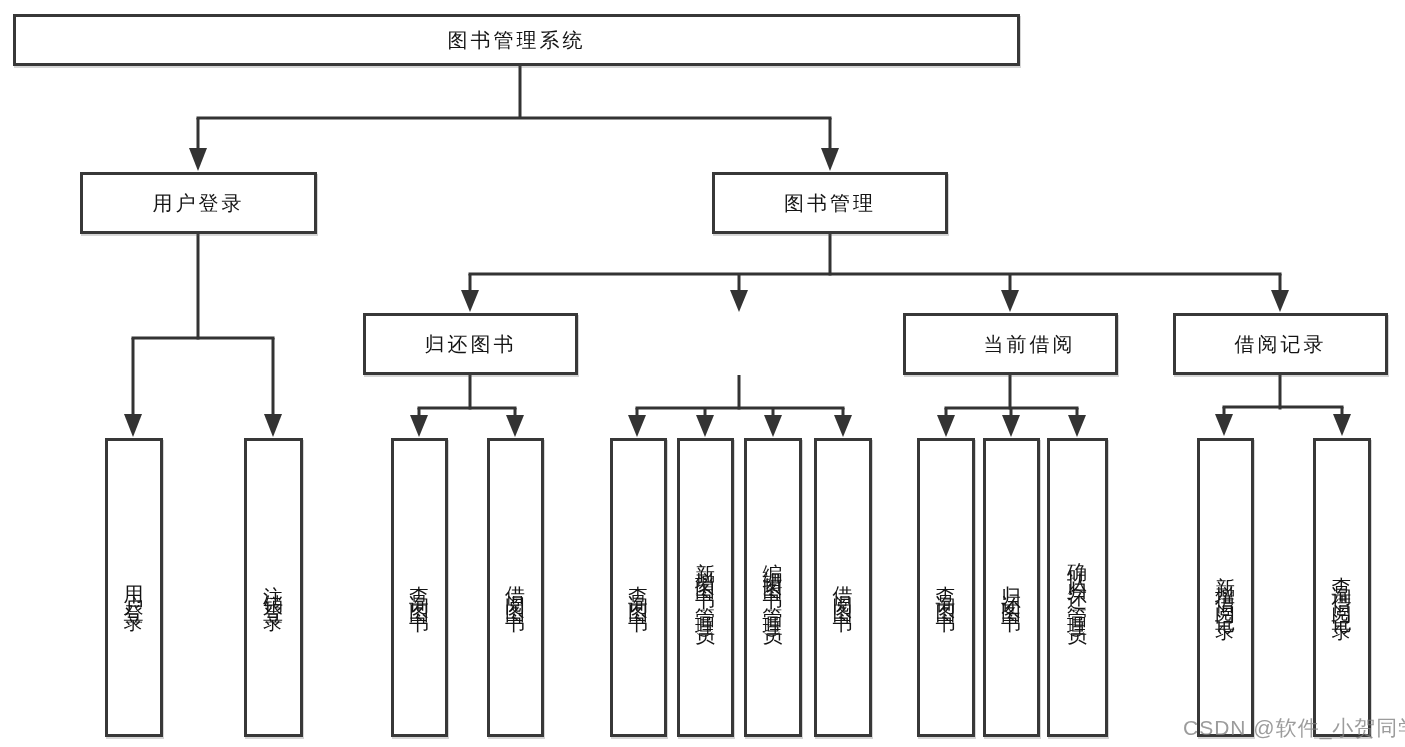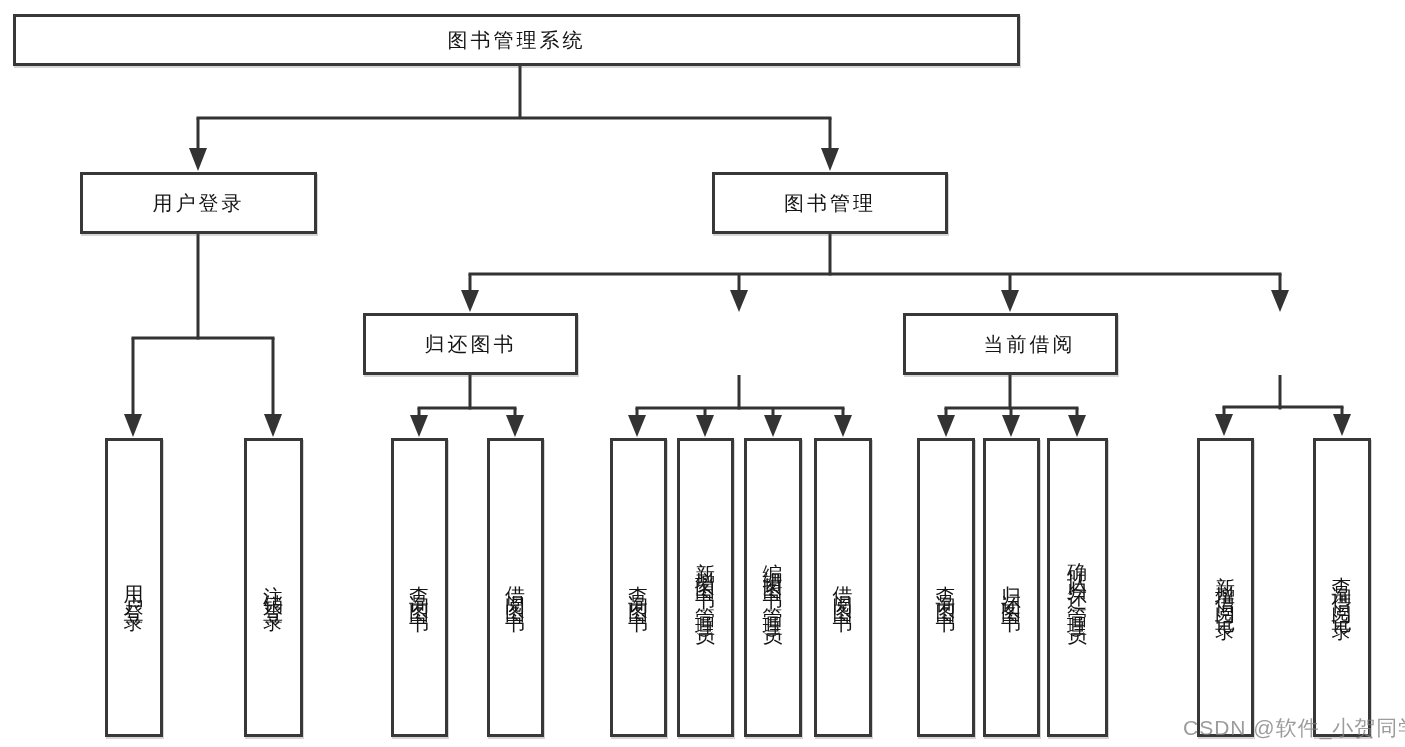--- a/index.html
+++ b/index.html
@@ -123,20 +123,21 @@
     </g>
   </svg>
 
   <div class="box h-box" style="left:13px; top:14px; width:1007px; height:52px;">图书管理系统</div>
 
   <div class="box h-box" style="left:80px; top:172px; width:237px; height:62px;">用户登录</div>
   <div class="box h-box" style="left:712px; top:172px; width:236px; height:62px;">图书管理</div>
 
   <div class="box h-box" style="left:363px; top:313px; width:215px; height:62px;">归还图书</div>
   <div class="box h-box" style="left:903px; top:313px; width:215px; height:62px;padding-left:38px;">当前借阅</div>
+  <div class="box h-box" style="left:1173px; top:313px; width:215px; height:62px;">借阅记录</div>
 
   <div class="box leaf" style="left:105px; top:438px; width:58px; height:299px;">用户登录</div>
   <div class="box leaf" style="left:244px; top:438px; width:59px; height:299px;">注销登录</div>
 
   <div class="box leaf" style="left:391px; top:438px; width:57px; height:299px;">查询图书</div>
   <div class="box leaf" style="left:487px; top:438px; width:57px; height:299px;">借阅图书</div>
 
   <div class="box leaf" style="left:610px; top:438px; width:57px; height:299px;">查询图书</div>
   <div class="box leaf" style="left:677px; top:438px; width:57px; height:299px;">新增图书（管理员）</div>
   <div class="box leaf" style="left:744px; top:438px; width:58px; height:299px;">编辑图书（管理员）</div>

